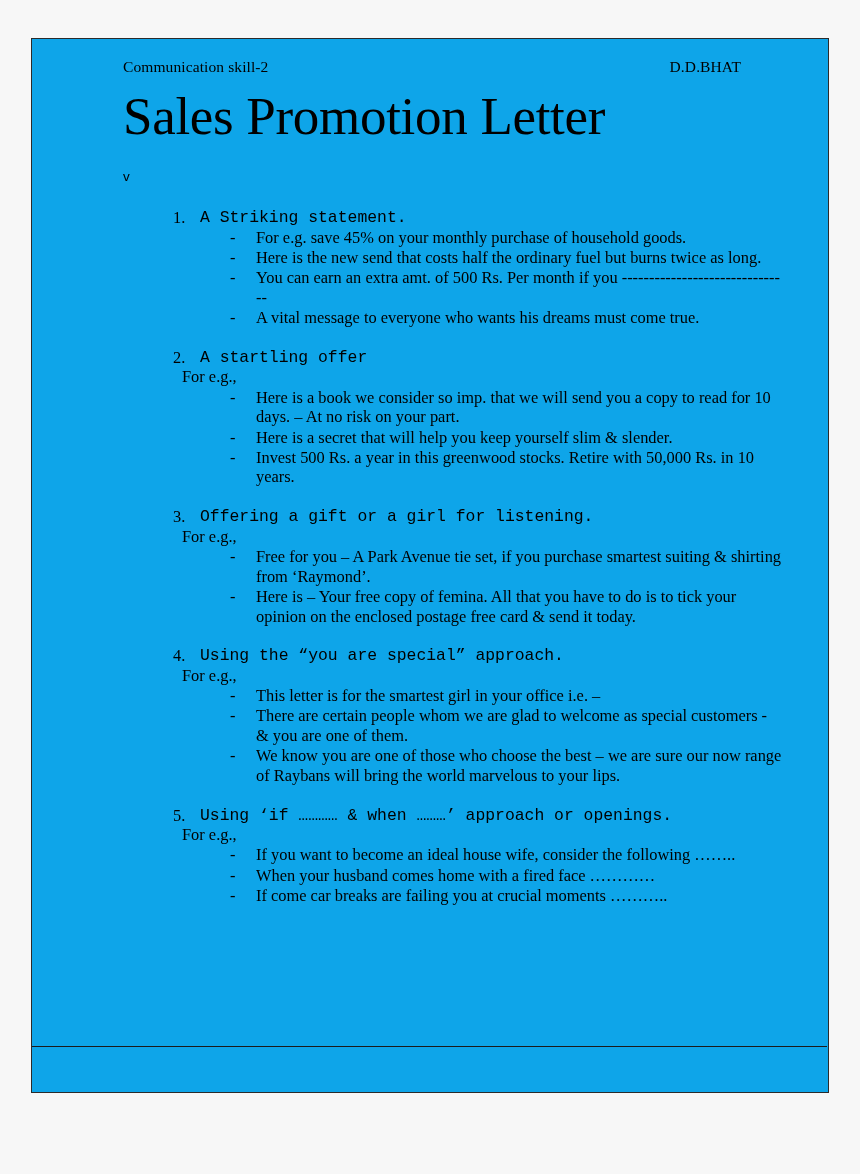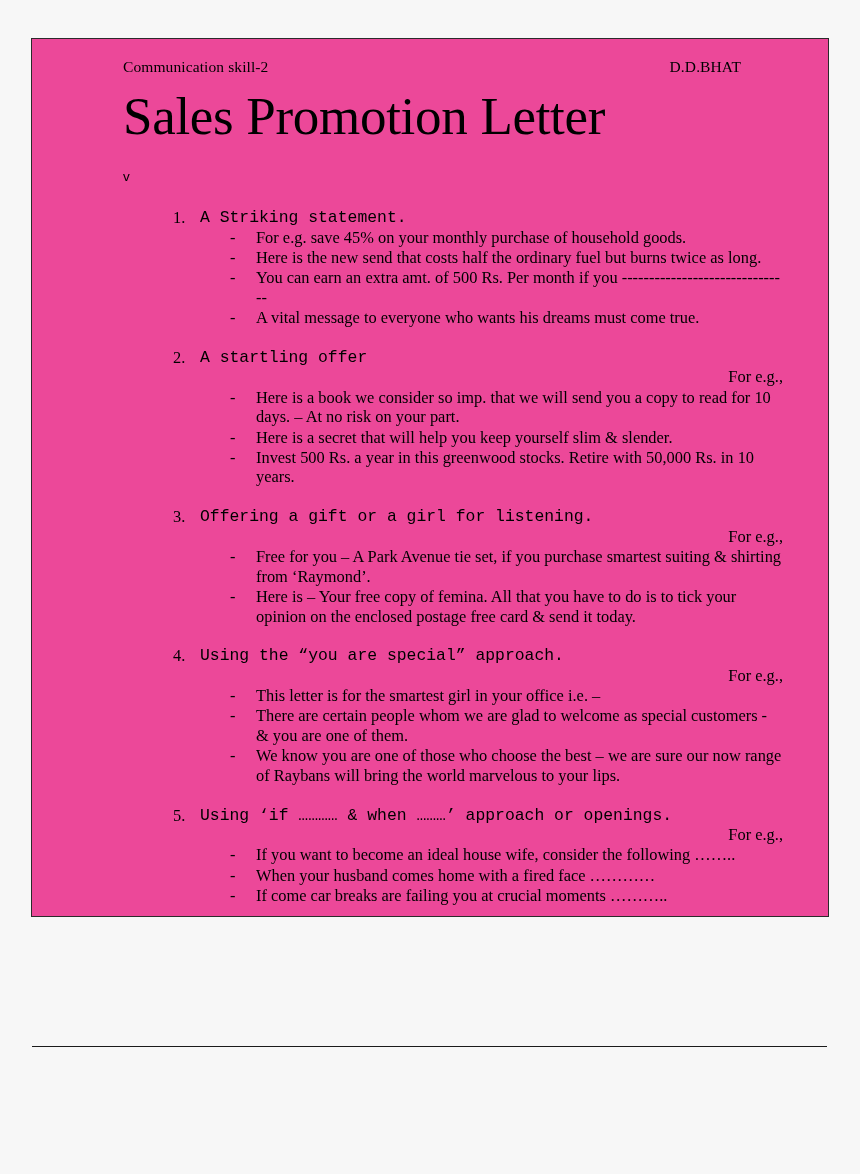--- a/index.html
+++ b/index.html
@@ -15,24 +15,24 @@
     color: #000;
     overflow: hidden;
   }
 
   
   #page-sheet {
     position: absolute;
     left: 31px;
     top: 38px;
     width: 798px;
-    height: 879px;
+    height: 1055px;
     box-sizing: border-box;
     border: 1.4px solid #2b2b2b;
-    background: #ec4899;
+    background: #0ea5e9;
   }
 
   
   #doc-header {
     position: absolute;
     left: 91px;
     top: 19px;
     width: 618px;
     display: flex;
     justify-content: space-between;
@@ -84,22 +84,21 @@
   .sec-head {
     display: flex;
   }
   .sec-num {
     width: 27px;
     flex: none;
   }
   .sec-title { flex: 1; font-family: Liberation Mono, monospace; }
 
   .sec-eg {
-    margin-left: 30px;
-    text-align: right;
+    margin-left: 9px;
   }
 
   
   .subs {
     margin-top: 0;
     padding-left: 57px;
   }
   .sub {
     display: flex;
     margin-top: 0.5px;

